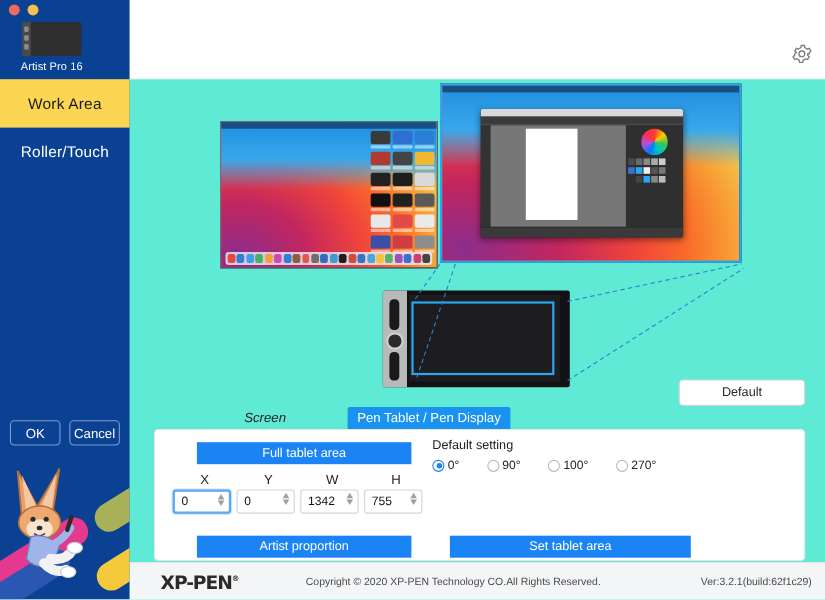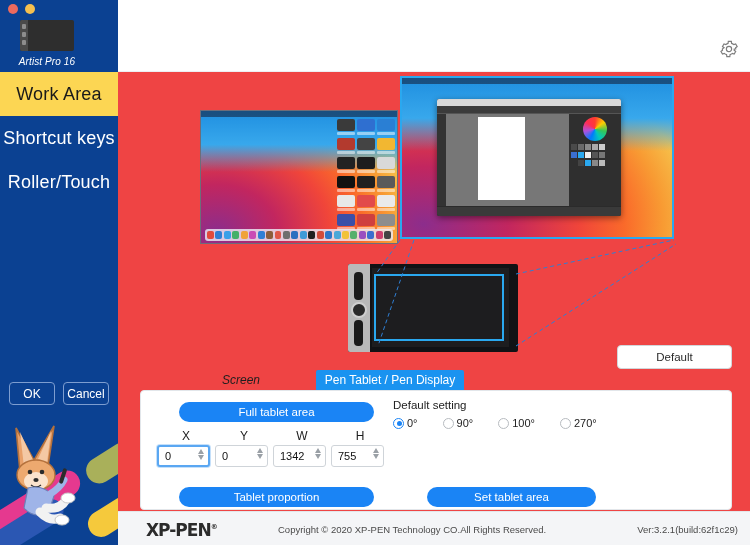--- a/index.html
+++ b/index.html
@@ -26,21 +26,20 @@
     position: absolute; left: 8px; top: 4px;
     display: flex; gap: 7px; align-items: center;
   }
   .dot { width: 10px; height: 10px; border-radius: 50%; }
   .dot.red { background: #ed6a5e; }
   .dot.yellow { background: #f4bf4f; }
 
   #device-block {
     position: absolute; left: 0; top: 20px; width: 94px;
     text-align: center;
-    font-style: italic;
   }
   .tab-thumb {
     position: relative;
     width: 54px; height: 31px;
     margin: 0 auto;
     background: #2e2e2e;
     border-radius: 2px;
   }
   .tab-thumb .strip {
     position: absolute; left: 0; top: 0; bottom: 0; width: 8px;
@@ -51,21 +50,21 @@
   .tab-thumb .k2 { top: 12px; }
   .tab-thumb .k3 { top: 20px; }
   #device-name {
     margin-top: 5px;
     font-size: 10px; color: #ffffff; letter-spacing: .1px;
   }
 
   .nav-item {
     height: 44px; width: 118px;
     display: flex; align-items: center; justify-content: center;
-    color: #ffffff; font-size: 18px; letter-spacing: .2px;
+    color: #ffffff; font-size: 14px; letter-spacing: .2px;
   }
   .nav-item.active {
     background: #fcd653; color: #1a1a1a;
   }
   #nav { position: absolute; left: 0; top: 72px; width: 118px; }
 
   
   #actions {
     position: absolute; left: 0; top: 382px; width: 118px;
     display: flex; justify-content: center; gap: 8px;
@@ -85,21 +84,21 @@
   .stripe.pink  { width: 130px; height: 26px; background: #e5398f; left: -42px; top: 86px; transform: rotate(-32deg); }
   .stripe.blue2 { width: 110px; height: 24px; background: #2b57b3; left: -40px; top: 110px; transform: rotate(-32deg); }
   .stripe.olive { width: 54px; height: 26px; background: #a9b05a; left: 84px; top: 38px; transform: rotate(-32deg); }
   .stripe.yellow{ width: 52px; height: 26px; background: #f5c93c; left: 86px; top: 92px; transform: rotate(-32deg); }
   #fox { position: absolute; left: 6px; top: 8px; }
 
   
   #main {
     position: absolute; left: 118px; top: 0;
     width: 632px; height: 545px;
-    background: #ef4444;
+    background: #5eead4;
   }
   #topbar {
     position: absolute; left: 0; top: 0; width: 632px; height: 72px;
     background: #ffffff;
     border-bottom: 1px solid #eceff2;
   }
   #gear { position: absolute; right: 12px; top: 40px; }
 
   
   #preview { position: absolute; left: 0; top: 74px; width: 632px; height: 290px; }
@@ -218,28 +217,28 @@
 
   
   #panel {
     position: absolute; left: 22px; top: 390px;
     width: 592px; height: 120px;
     background: #ffffff;
     border: 1px solid #e2e6ea;
     border-radius: 4px;
   }
   .pill {
-    height: 20px; border-radius: 10px;
+    height: 20px; border-radius: 0;
     background: #1a84f5; color: #ffffff;
     font-size: 11.5px;
     display: flex; align-items: center; justify-content: center;
   }
   #full-tablet-area { position: absolute; left: 38px; top: 11px; width: 195px; }
   #tablet-proportion { position: absolute; left: 38px; top: 96px; width: 195px; }
-  #set-tablet-area  { position: absolute; left: 286px; top: 96px; width: 169px; }
+  #set-tablet-area  { position: absolute; left: 268px; top: 96px; width: 219px; }
 
   #rotation { position: absolute; left: 252px; top: 8px; width: 330px; }
   #rot-title { font-size: 11.5px; color: #222; }
   #rot-opts { display: flex; gap: 25px; margin-top: 6px; }
   .radio-wrap { display: flex; align-items: center; gap: 3px; font-size: 11px; color: #222; }
   .radio { width: 11px; height: 11px; border-radius: 50%; border: 1px solid #b7bbc0; background: #fff; position: relative; }
   .radio.on { border-color: #1a84f5; }
   .radio.on::after {
     content: ""; position: absolute; left: 2.5px; top: 2.5px;
     width: 5px; height: 5px; border-radius: 50%; background: #1a84f5;
@@ -297,23 +296,20 @@
         <div class="key k1"></div>
           <div class="key k2"></div>
           <div class="key k3"></div>
       </div>
       <div id="device-name">Artist Pro 16</div>
     </div>
 
     <div id="nav">
       <div class="nav-item active">
         <span>Work Area</span>
-      </div>
-      <div class="nav-item">
-        <span>Shortcut keys</span>
       </div>
       <div class="nav-item">
         <span>Roller/Touch</span>
       </div>
     </div>
 
     <div id="actions">
       <div class="act-btn">OK</div>
       <div class="act-btn">Cancel</div>
     </div>
@@ -589,21 +585,21 @@
             <span class="radio"></span>
             <span>100°</span>
           </label>
           <label class="radio-wrap">
             <span class="radio"></span>
             <span>270°</span>
           </label>
         </div>
       </div>
 
-      <div class="pill" id="tablet-proportion">Tablet proportion</div>
+      <div class="pill" id="tablet-proportion">Artist proportion</div>
       <div class="pill" id="set-tablet-area">Set tablet area</div>
     </div>
 
     <div id="footer">
       <div id="brand">
         <span>XP-PEN</span><sup>®</sup>
       </div>
       <div id="copyright">Copyright © 2020 XP-PEN Technology CO.All Rights Reserved.</div>
       <div id="version">Ver:3.2.1(build:62f1c29)</div>
     </div>

